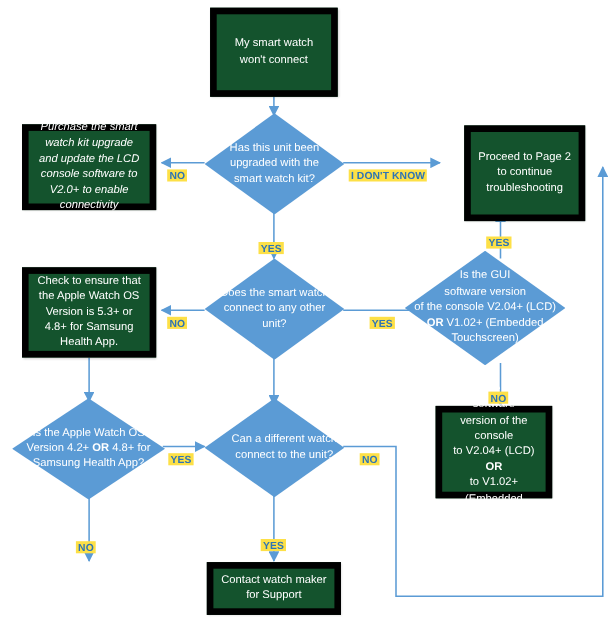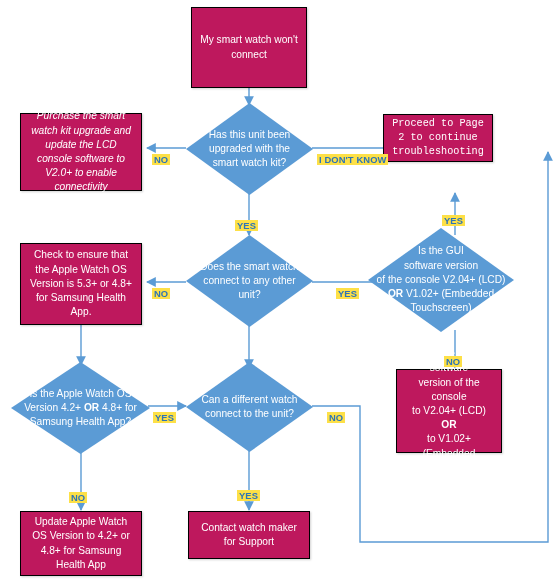--- a/index.html
+++ b/index.html
@@ -29,22 +29,22 @@
     display: flex;
     align-items: center;
     justify-content: center;
     text-align: center;
     color: #ffffff;
     font-size: 10.2px;
     line-height: 14.2px;
     z-index: 3;
   }
   .proc {
-    background: #be185d;
-    border: 1px solid #000000;
+    background: #14532d;
+    border: 6px solid #000000;
     box-shadow: 1px 1px 2px rgba(0,0,0,0.18);
   }
   .proc .txt {
     padding: 0 6px;
   }
   .dec {
     background: transparent;
   }
   .dec .shape {
     position: absolute;
@@ -124,21 +124,21 @@
 
   <div class="node proc" style="left:20px; top:113px; width:122px; height:78px;font-style:italic;">
     <div class="txt">Purchase the smart watch kit upgrade and update the LCD console software to V2.0+ to enable connectivity</div>
   </div>
 
   <div class="node dec" style="left:186px; top:103px; width:127px; height:92px;text-align:center;">
     <div class="shape"></div>
     <div class="txt">Has this unit been upgraded with the smart watch kit?</div>
   </div>
 
-  <div class="node proc" style="left:383px; top:114px; width:110px; height:48px;font-family:Liberation Mono, monospace;">
+  <div class="node proc" style="left:422px; top:114px; width:110px; height:87px;">
     <div class="txt">Proceed to Page 2 to continue troubleshooting</div>
   </div>
 
   <div class="node proc" style="left:20px; top:243px; width:122px; height:82px;">
     <div class="txt">Check to ensure that the Apple Watch OS Version is 5.3+ or 4.8+ for Samsung Health App.</div>
   </div>
 
   <div class="node dec" style="left:186px; top:235px; width:127px; height:92px;">
     <div class="shape"></div>
     <div class="txt">Does the smart watch connect to any other unit?</div>
@@ -168,28 +168,25 @@
 
   <div class="node dec" style="left:11px; top:362px; width:139px; height:92px;">
     <div class="shape"></div>
     <div class="txt" style="width:92%;">
       <span>Is the Apple Watch OS</span><br>
       <span>Version 4.2+ </span><b>OR</b><span> 4.8+ for</span><br>
       <span>Samsung Health App?</span>
     </div>
   </div>
 
-  <div class="node dec" style="left:186px; top:362px; width:127px; height:90px;">
+  <div class="node dec" style="left:186px; top:362px; width:127px; height:90px;justify-content:flex-end;">
     <div class="shape"></div>
     <div class="txt">Can a different watch connect to the unit?</div>
   </div>
 
-  <div class="node proc" style="left:20px; top:511px; width:122px; height:65px;">
-    <div class="txt">Update Apple Watch OS Version to 4.2+ or 4.8+ for Samsung Health App</div>
-  </div>
 
   <div class="node proc" style="left:188px; top:511px; width:122px; height:48px;">
     <div class="txt">Contact watch maker for Support</div>
   </div>
 
   <div class="edge-label" style="left:152px; top:142px;">NO</div>
   <div class="edge-label" style="left:317px; top:142px;">I DON'T KNOW</div>
   <div class="edge-label" style="left:235px; top:208px;">YES</div>
   <div class="edge-label" style="left:152px; top:276px;">NO</div>
   <div class="edge-label" style="left:336px; top:276px;">YES</div>

